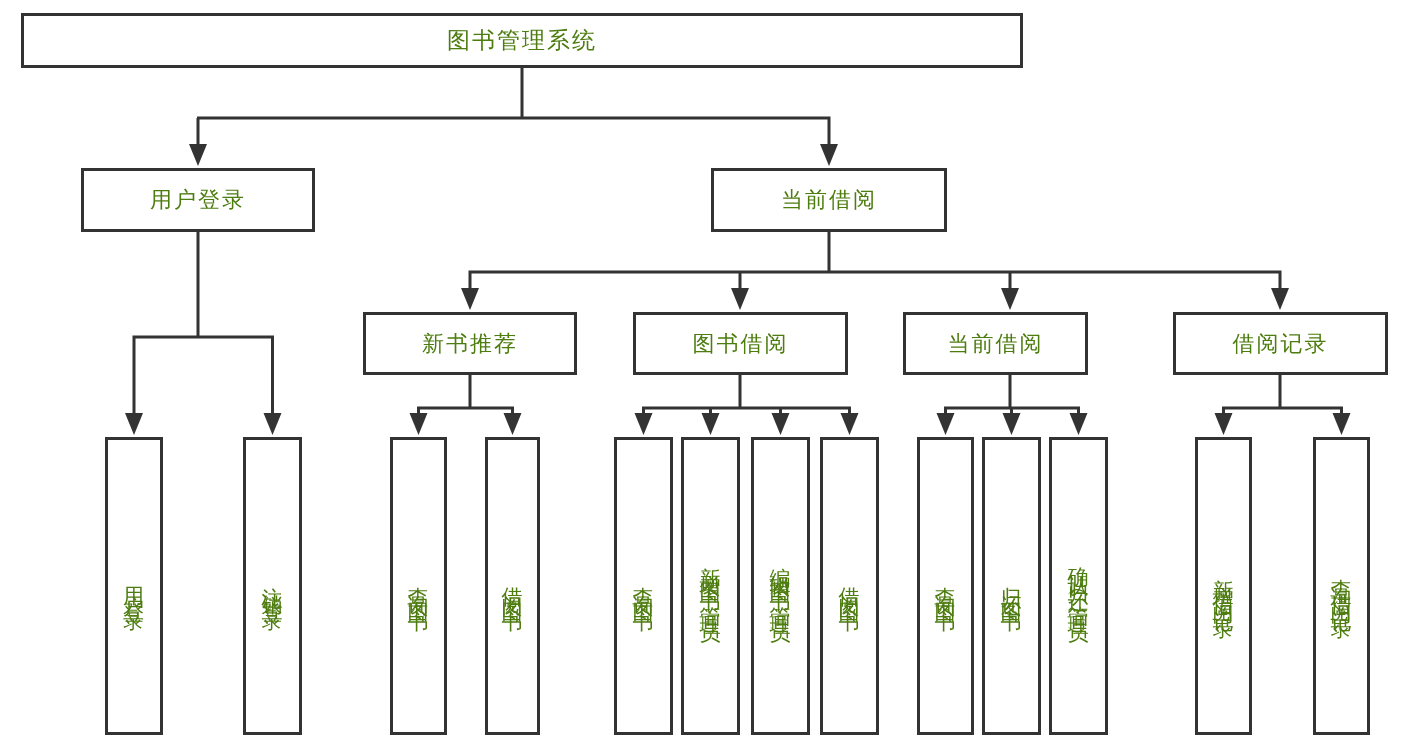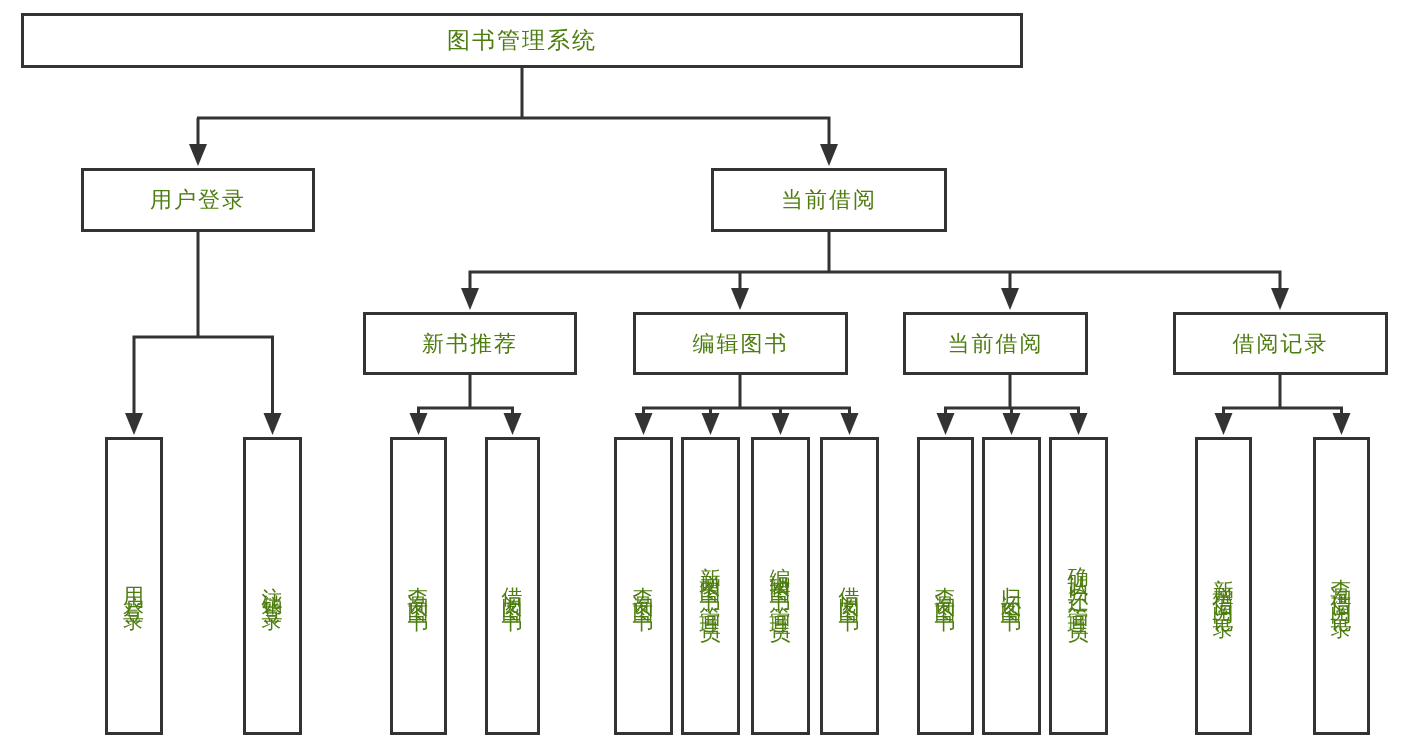--- a/index.html
+++ b/index.html
@@ -121,21 +121,21 @@
       <path class="ar" d="M1332.5 413 L1350.5 413 L1341.5 435 Z"></path>
     </g>
   </svg>
 
   <div class="node h root" style="left:21px; top:13px; width:1002px; height:55px;">图书管理系统</div>
 
   <div class="node h" style="left:81px; top:168px; width:234px; height:64px;">用户登录</div>
   <div class="node h" style="left:711px; top:168px; width:236px; height:64px;">当前借阅</div>
 
   <div class="node h" style="left:363px; top:312px; width:214px; height:63px;">新书推荐</div>
-  <div class="node h" style="left:633px; top:312px; width:215px; height:63px;">编辑图书</div>
+  <div class="node h" style="left:633px; top:312px; width:215px; height:63px;">图书借阅</div>
   <div class="node h" style="left:903px; top:312px; width:185px; height:63px;">当前借阅</div>
   <div class="node h" style="left:1173px; top:312px; width:215px; height:63px;">借阅记录</div>
 
   <div class="node v" style="left:105px; top:437px; width:58px; height:298px;">用户登录</div>
   <div class="node v" style="left:243px; top:437px; width:59px; height:298px;">注销登录</div>
 
   <div class="node v" style="left:390px; top:437px; width:57px; height:298px;">查询图书</div>
   <div class="node v" style="left:485px; top:437px; width:55px; height:298px;">借阅图书</div>
 
   <div class="node v" style="left:614px; top:437px; width:59px; height:298px;">查询图书</div>

